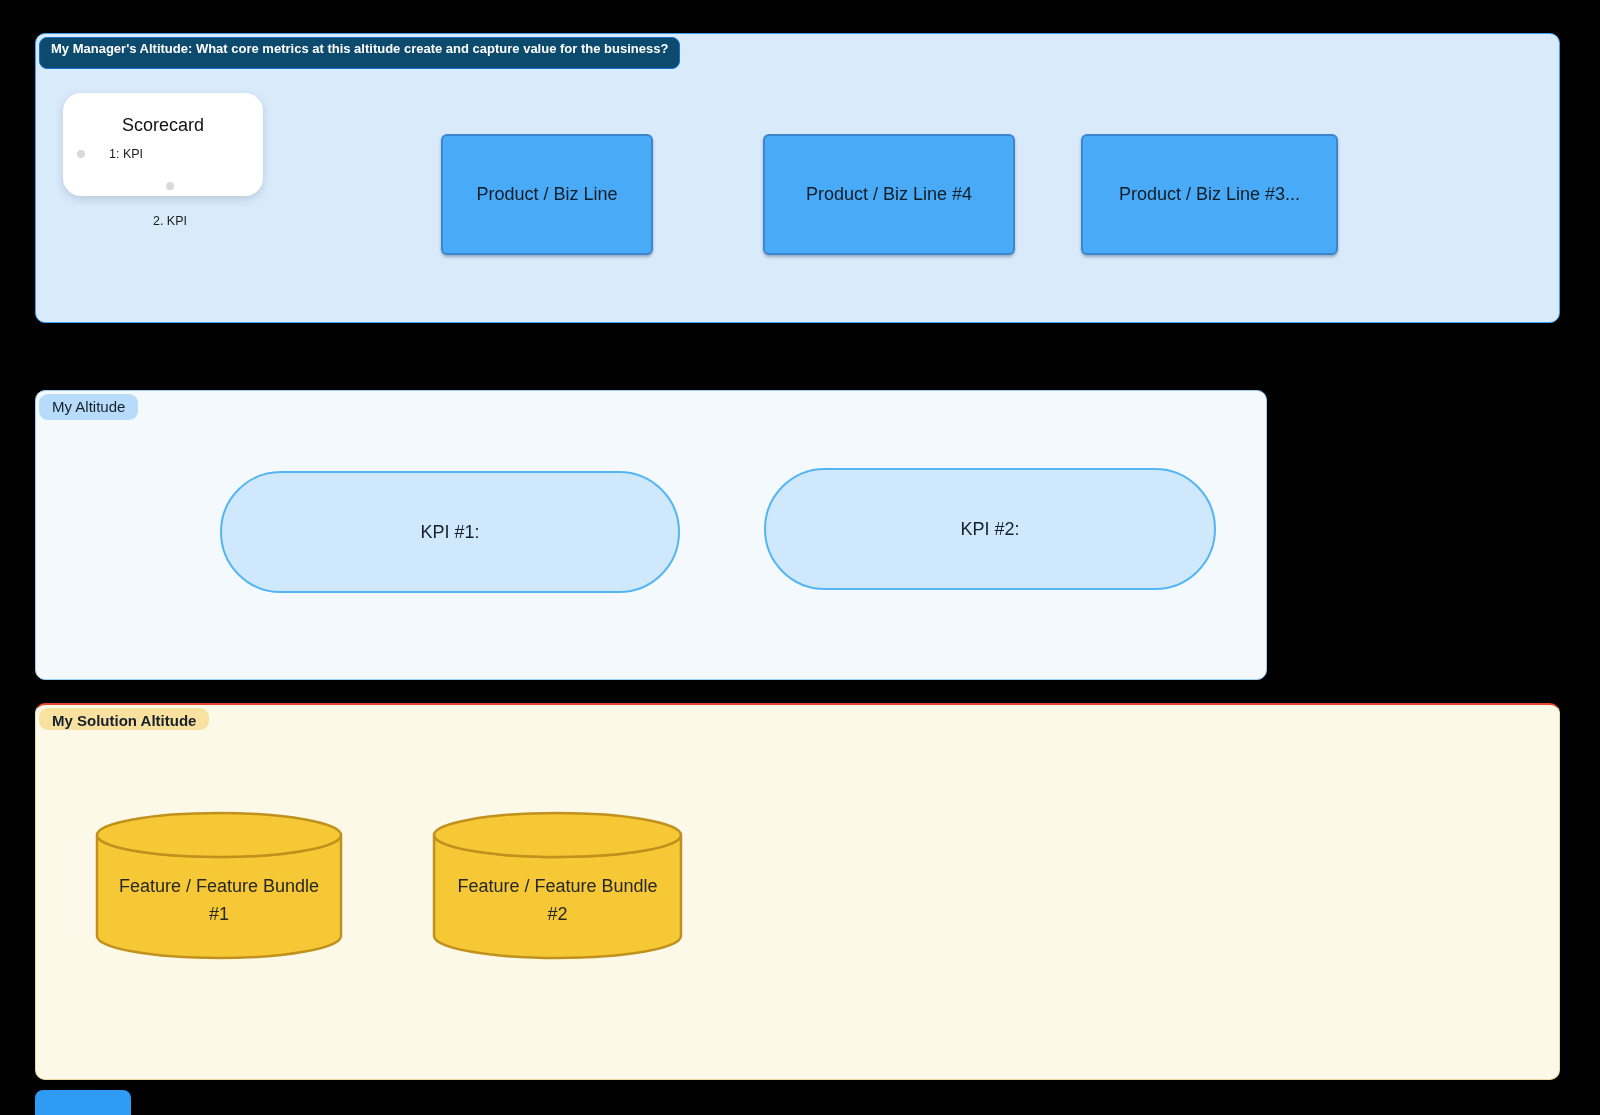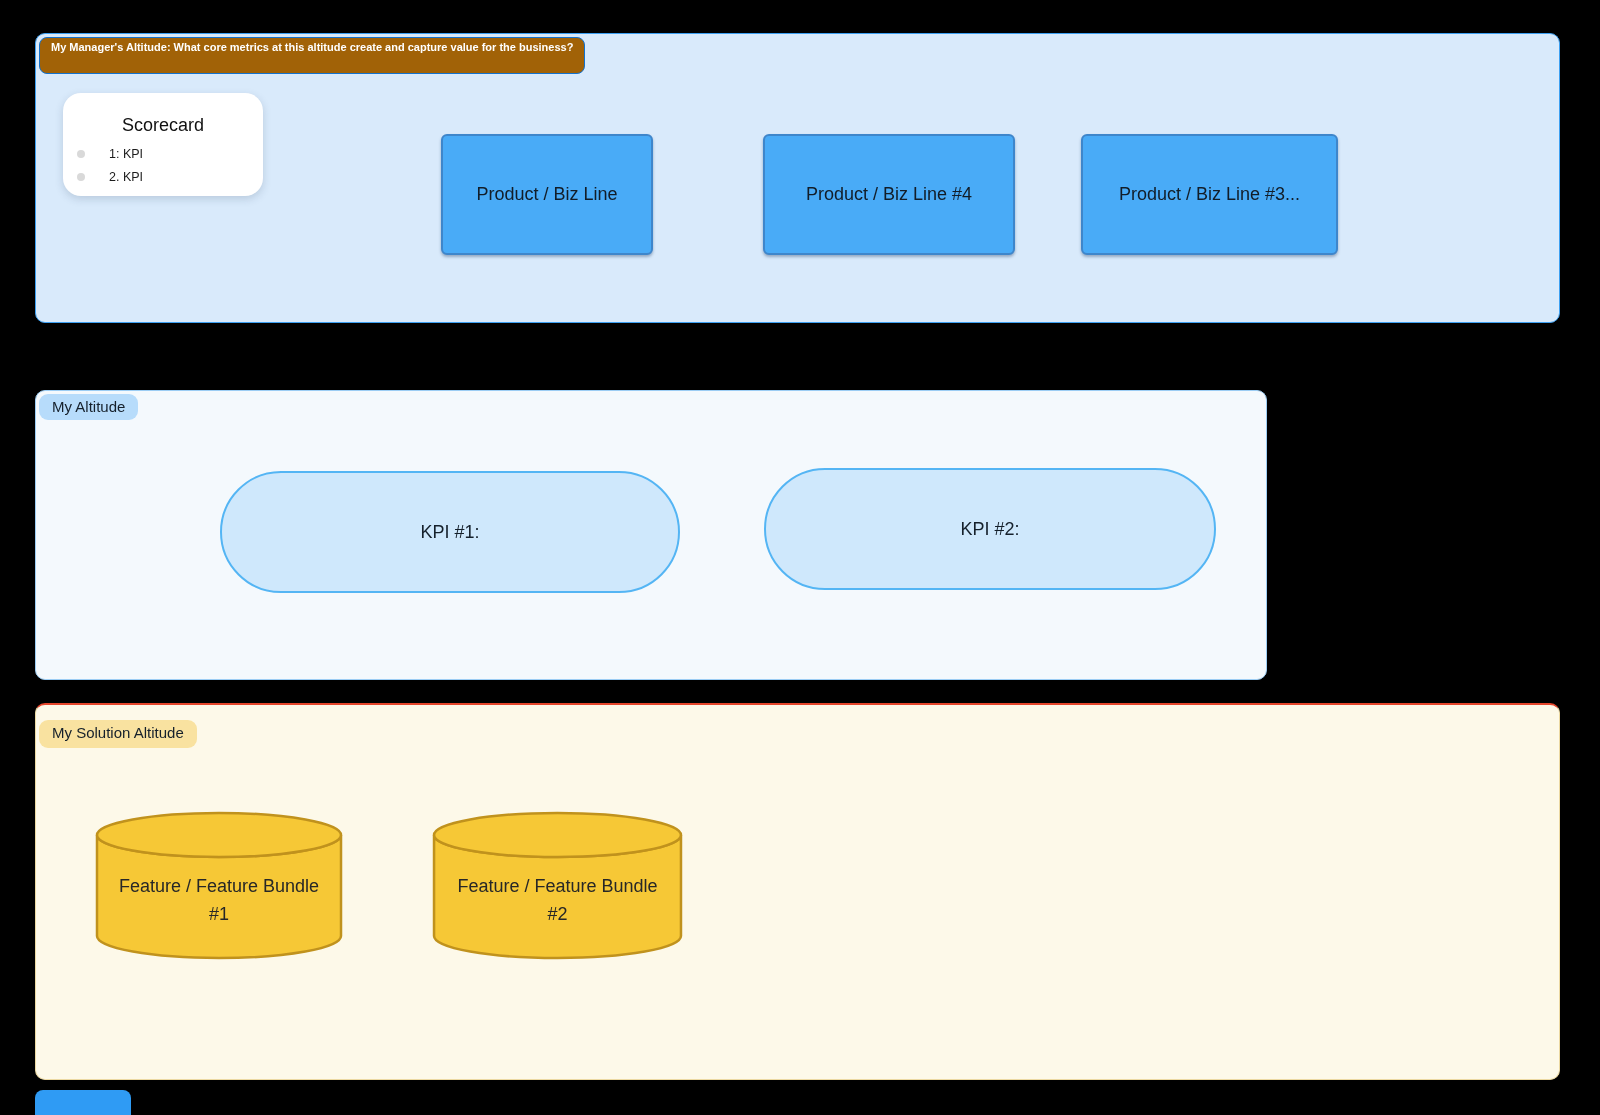--- a/index.html
+++ b/index.html
@@ -10,38 +10,38 @@
 
   .frame { position: absolute; border-radius: 10px; }
 
   
   .frame-manager {
     left: 35px; top: 33px; width: 1525px; height: 290px;
     background: #d9eafb; border: 1.5px solid #3da0f2;
   }
   .badge-manager {
     position: absolute; left: 3px; top: 3px;
-    display: inline-block; padding: 3px 11px 20px 11px;
-    background: #a16207; border: 1.5px solid #1272cf; border-radius: 8px;
-    color: #fff; font-size: 11px; font-weight: 600; white-space: nowrap;
+    display: inline-block; padding: 3px 11px 12px 11px;
+    background: #0c4a6e; border: 1.5px solid #1272cf; border-radius: 8px;
+    color: #fff; font-size: 13px; font-weight: 600; white-space: nowrap;
   }
   .scorecard {
     position: absolute; left: 27px; top: 59px; width: 200px; height: 103px;
     background: #ffffff; border-radius: 18px;
     box-shadow: 0 3px 8px rgba(40,60,90,0.18);
     display: flex; flex-direction: column;
   }
   .scorecard-title {
     text-align: center; margin-top: 22px; font-size: 18px; font-weight: 500; color: #111;
   }
   .scorecard-item {
     display: flex; align-items: center; gap: 24px;
     margin: 11px 0 0 14px; font-size: 12.5px; color: #1c1c1c; font-weight: 500;
   }
-  .scorecard-item + .scorecard-item { margin-top: 9px; }
+  .scorecard-item + .scorecard-item { margin-top: 21px; flex-direction: column; }
   .bullet {
     width: 8px; height: 8px; border-radius: 50%; background: #d9d9d9; flex: 0 0 auto;
   }
   .product-box {
     position: absolute; top: 100px; height: 121px;
     background: #49abf7; border: 2px solid #3e86cb; border-radius: 6px;
     box-shadow: 0 2px 3px rgba(20,50,90,0.35);
     display: flex; align-items: center; justify-content: center;
     font-size: 18px; color: #121d28; font-weight: 500; text-align: center;
   }
@@ -69,23 +69,23 @@
   .kpi-pill-1 { left: 184px; width: 460px; margin-top: 15px; }
   .kpi-pill-2 { left: 728px; width: 452px; margin-top: 12px; }
 
   
   .frame-solution {
     left: 35px; top: 703px; width: 1525px; height: 377px;
     background: #fdf9e9; border: 1.5px solid #ecd9a2; border-top: 2.5px solid #e5462c;
   }
   .badge-solution {
     position: absolute; left: 3px; top: 3px;
-    display: inline-block; padding: 4px 13px 7px 13px;
+    display: inline-block; padding: 4px 13px 1px 13px;
     background: #f9e2a0; border-radius: 9px;
-    color: #15202b; font-size: 15px; font-weight: 400; white-space: nowrap; margin-top: 12px;
+    color: #15202b; font-size: 15px; font-weight: 700; white-space: nowrap;
   }
   .cylinder {
     position: absolute; top: 105px; width: 250px; height: 152px;
   }
   .cylinder-1 { left: 58px; }
   .cylinder-2 { left: 395px; width: 253px; }
   .cylinder svg { position: absolute; inset: 0; width: 100%; height: 100%; }
   .cylinder-label {
     position: absolute; left: 0; right: 0; top: 62px;
     text-align: center; font-size: 18px; line-height: 28px;

